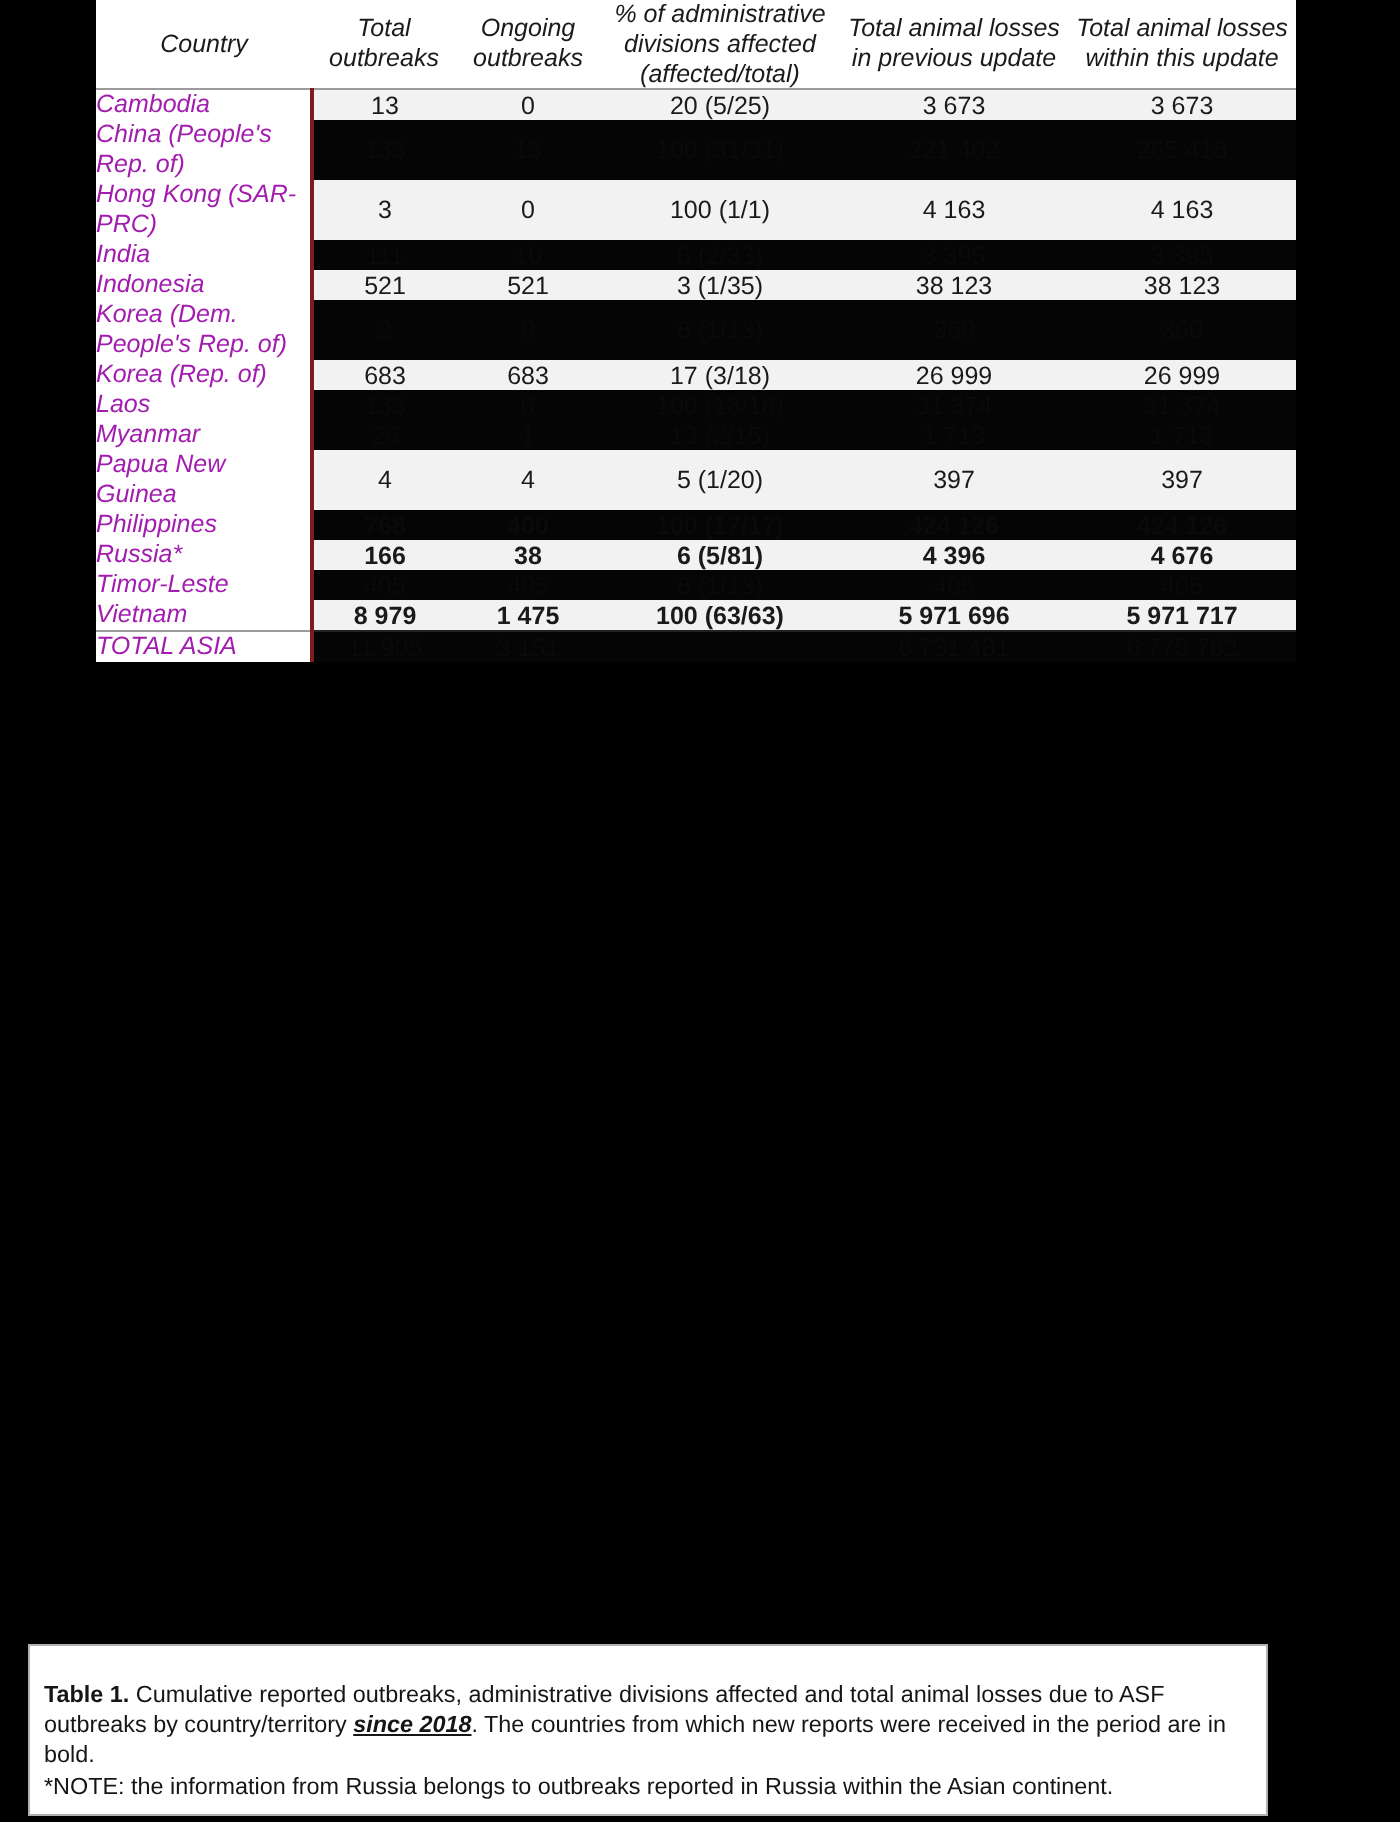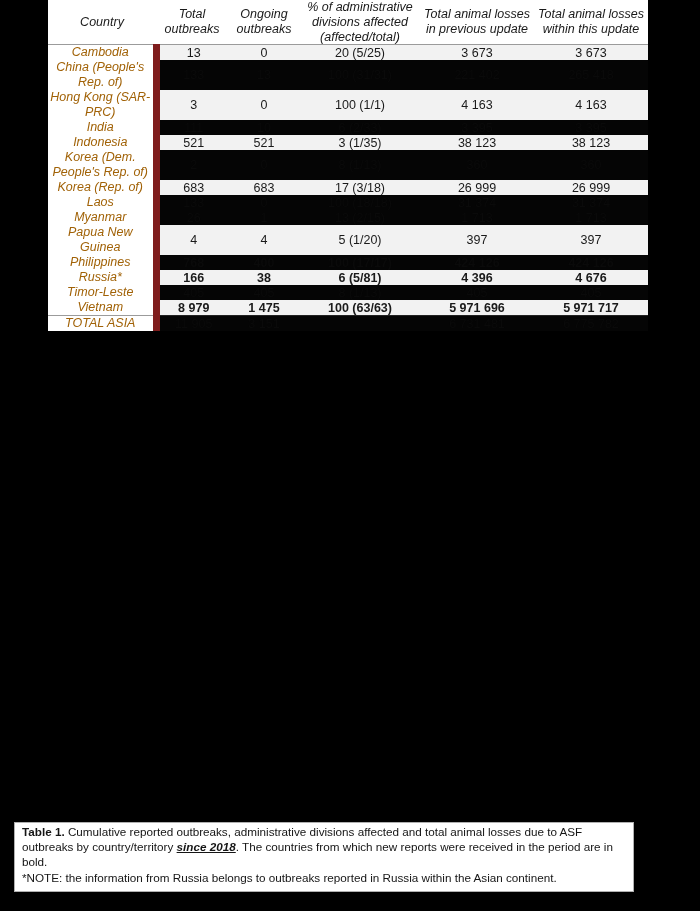--- a/index.html
+++ b/index.html
@@ -50,25 +50,24 @@
     border-bottom: 1px solid #9b9b9b;
     font-family: "Liberation Sans", sans-serif;
   }
   thead th.col-country { text-align: center; }
 
   
   td.country {
     background: #ffffff;
     font-style: italic;
     font-size: 12.5px;
-    color: #a16207;
-    text-align: center;
+    color: #a21caf;
     line-height: 1.2;
     padding: 6px 4px;
-    border-right: 7px solid #7f1d1d;
+    border-right: 2px solid #7f1d1d;
   }
   td.country.bold { font-weight: normal; }
 
   
   td.val {
     text-align: center;
     font-size: 12.5px;
     color: #1a1a1a;
     padding: 6px 4px;
   }
@@ -93,21 +92,21 @@
   }
 
   
   #caption-box {
     position: absolute;
     left: 14px;
     top: 822px;
     width: 620px;
     background: #ffffff;
     border: 1px solid #b0b0b0;
-    padding: 1px 7px 6px 7px;
+    padding: 17px 7px 6px 7px;
     box-sizing: border-box;
     font-family: "Liberation Sans", sans-serif;
     font-size: 11.7px;
     line-height: 1.3;
     color: #151515;
   }
   #caption-box .cap-line { display: block; }
   .cap-strong { font-weight: bold; }
   .cap-since  { font-weight: bold; font-style: italic; text-decoration: underline; }
 </style>

